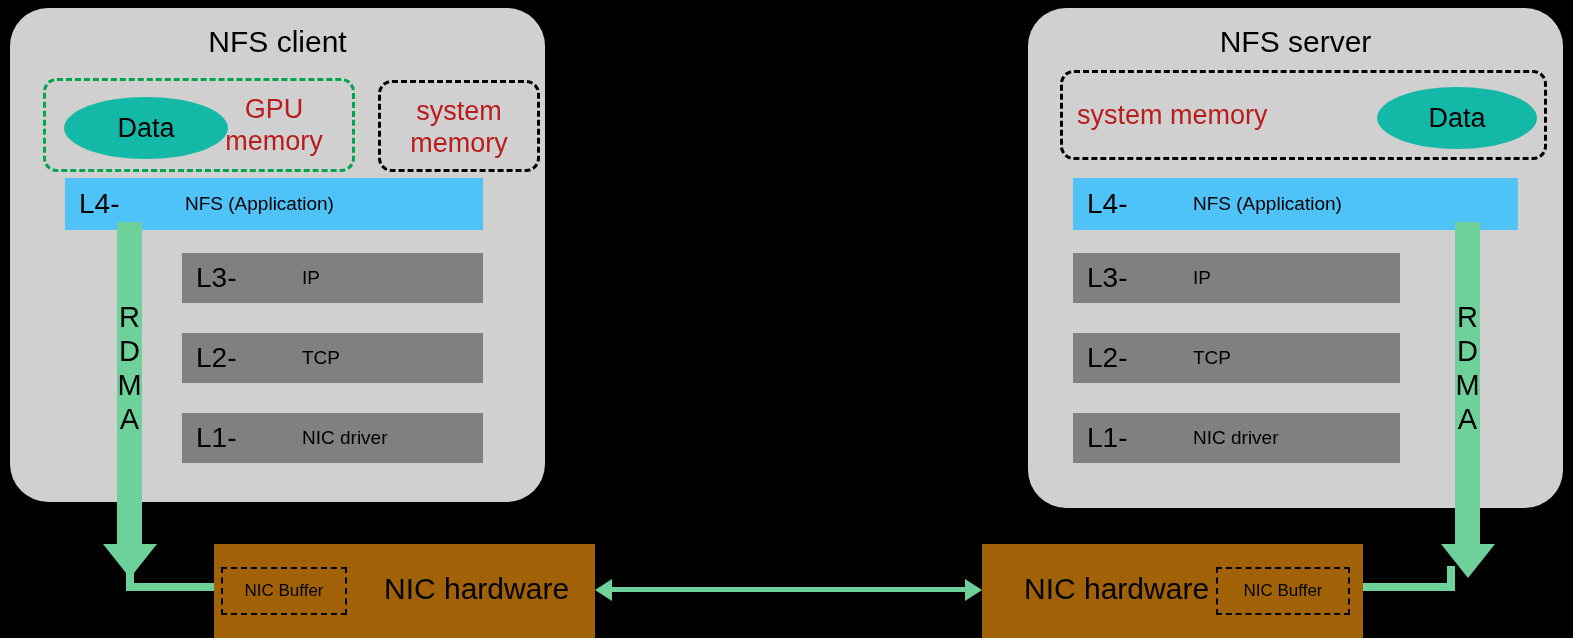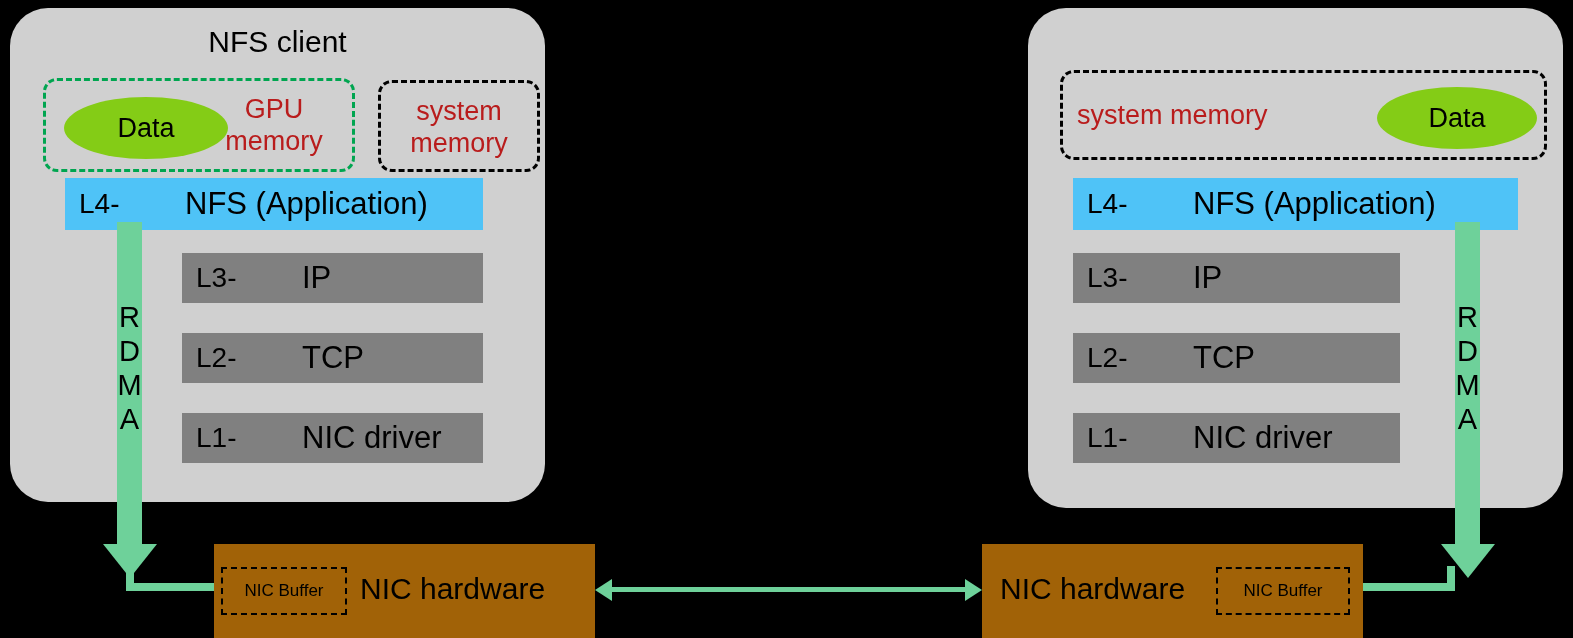--- a/index.html
+++ b/index.html
@@ -68,21 +68,21 @@
   #client-sys-mem { left: 368px; top: 72px; width: 162px; height: 92px; }
   #client-sys-mem .mem-label { left: 0; top: 12px; width: 100%; }
 
   
   #server-sys-mem { left: 32px; top: 62px; width: 487px; height: 90px; }
   #server-sys-mem .mem-label { left: 14px; top: 26px; width: 260px; text-align: left; }
 
   
   .data-ellipse {
     position: absolute;
-    background: #84cc16;
+    background: #14b8a6;
     border-radius: 50%;
     display: flex;
     align-items: center;
     justify-content: center;
     color: #000000;
     font-size: 27px;
   }
   #client-data { left: 18px;  top: 16px; width: 164px; height: 62px; }
   #server-data { left: 314px; top: 14px; width: 160px; height: 62px; }
 
@@ -98,21 +98,21 @@
     top: 50%;
     transform: translateY(-50%);
     font-size: 28px;
     white-space: nowrap;
   }
   .layer-bar .lname {
     position: absolute;
     left: 120px;
     top: 50%;
     transform: translateY(-50%);
-    font-size: 31px;
+    font-size: 19px;
     white-space: nowrap;
   }
   .layer-app  { background: #4fc3f7; }
   .layer-grey { background: #808080; }
 
   
   #client-l4 { left: 55px;  top: 170px; width: 418px; height: 52px; }
   #client-l3 { left: 172px; top: 245px; width: 301px; height: 50px; }
   #client-l2 { left: 172px; top: 325px; width: 301px; height: 50px; }
   #client-l1 { left: 172px; top: 405px; width: 301px; height: 50px; }
@@ -191,20 +191,21 @@
   }
   #client-nic { left: 214px;  width: 381px; }
   #server-nic { left: 982px;  width: 381px; }
 
   .nic-hw .nic-title {
     position: absolute;
     top: 28px;
     font-size: 30px;
     color: #000000;
     white-space: nowrap;
+    margin-left: 24px;
   }
   #client-nic .nic-title { left: 146px; }
   #server-nic .nic-title { left: 18px; }
 
   .nic-buffer {
     position: absolute;
     box-sizing: border-box;
     top: 23px;
     height: 48px;
     border: 2px dashed #000000;
@@ -289,20 +290,21 @@
 D
 M
 A</div>
   <div id="client-rdma-head" class="rdma-head"></div>
   <div id="client-rdma-stub" class="rdma-elbow-stub"></div>
   <div id="client-rdma-elbow" class="rdma-elbow"></div>
   <div id="client-rdma-tip" class="rdma-tip"></div>
 
   <div id="server-panel" class="host-panel">
 
+    <div class="panel-title">NFS server</div>
 
     <div id="server-sys-mem" class="mem-box sys-mem">
       <div class="mem-label">system  memory</div>
       <div id="server-data" class="data-ellipse">Data</div>
     </div>
 
     <div id="server-l4" class="layer-bar layer-app">
       <span class="lv">L4-</span>
       <span class="lname">NFS (Application)</span>
     </div>

